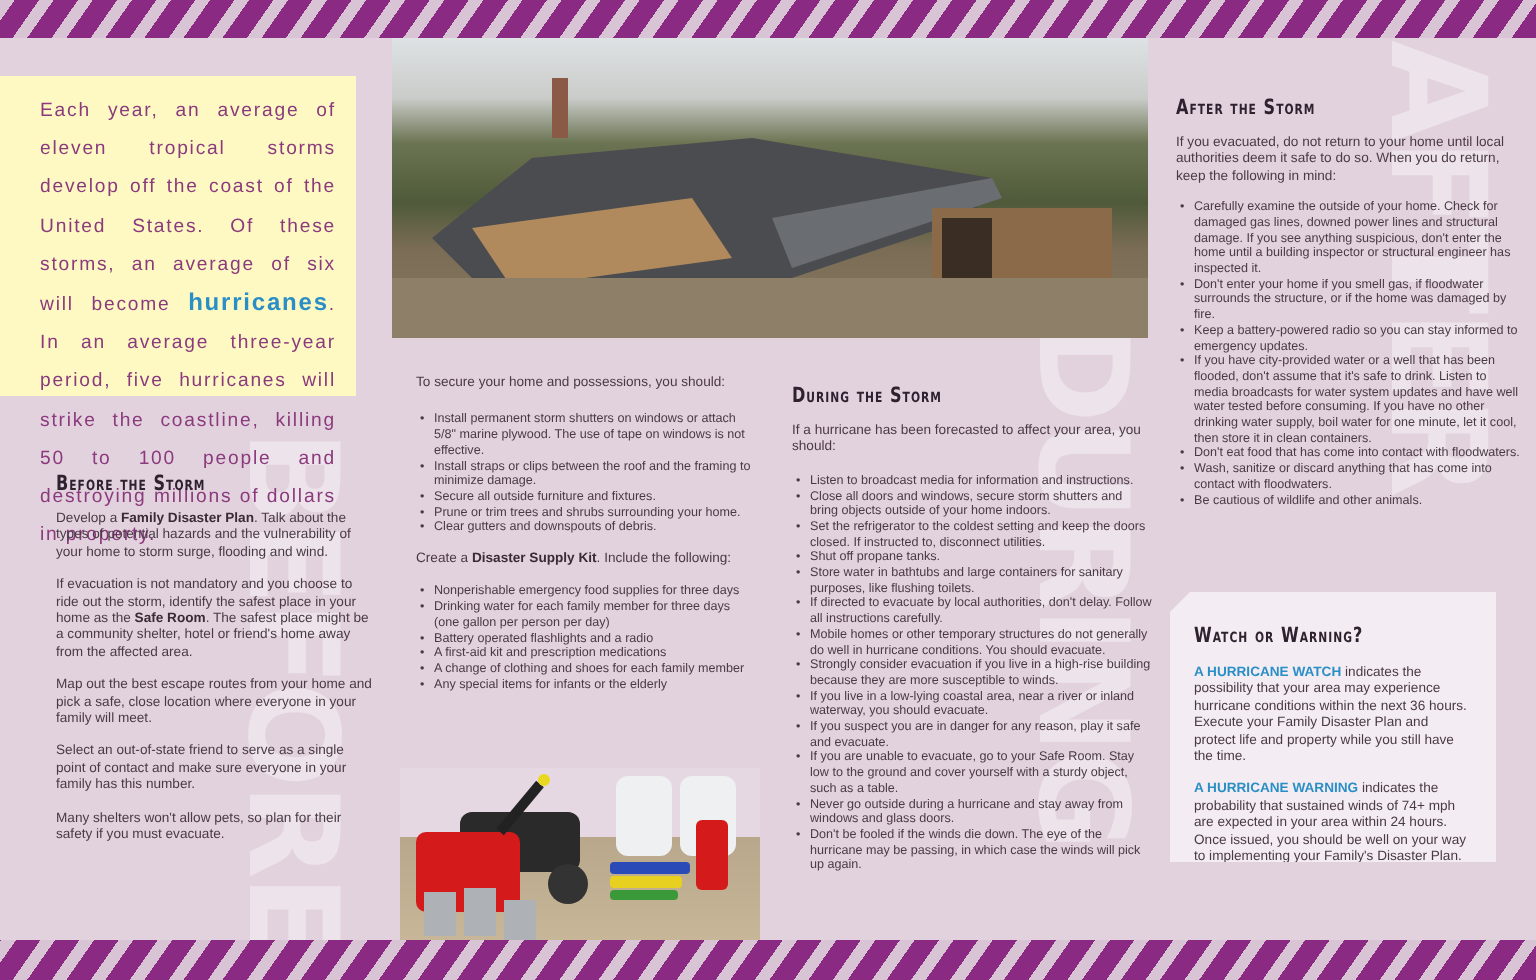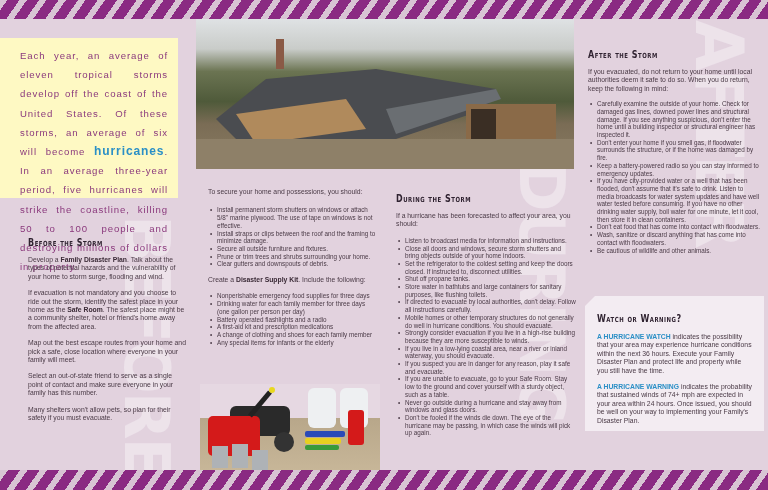--- a/index.html
+++ b/index.html
@@ -16,21 +16,21 @@
 .bigword{position:absolute;color:#efe6ed;font-weight:bold;font-family:"DejaVu Sans",sans-serif;font-size:58px;writing-mode:vertical-rl;letter-spacing:-2px;opacity:.85}
 h2{font-family:"DejaVu Sans Condensed","DejaVu Sans",sans-serif;font-size:10.5px;font-weight:bold;color:#2f2230;letter-spacing:.6px;font-variant:small-caps;transform:scaleX(.85);transform-origin:left}
 .txt{font-size:6.8px;line-height:8.4px;color:#4a3a46}
 .txt b{color:#3a2a36}
 ul{list-style:none}
 ul li{position:relative;padding-left:9px;font-size:6.3px;line-height:7.7px;color:#4a3a46}
 ul li:before{content:"\2022";position:absolute;left:2px;top:0}
 .photo{position:absolute;left:196px;top:19px;width:378px;height:150px;overflow:hidden;
  background:linear-gradient(#dfe2e4 0,#c9ccc9 20%,#6b7452 35%,#4f5a3a 55%,#7a6c55 70%,#8b7d63 100%)}
 .kit{position:absolute;left:200px;top:384px;width:180px;height:86px;background:linear-gradient(#e6d8e2 0,#e6d8e2 40%,#b8a78a 40%,#c7b698 100%);overflow:hidden}
-.watch-box{position:absolute;left:585px;top:296px;width:179px;height:135px;background:#f3ecf2;clip-path:polygon(10px 0,100% 0,100% 100%,0 100%,0 10px)}
+.watch-box{position:absolute;left:585px;top:296px;width:163px;height:135px;background:#f3ecf2;clip-path:polygon(10px 0,100% 0,100% 100%,0 100%,0 10px)}
 .blue{color:#2a8fc6;font-weight:bold}
 </style>
 </head>
 <body>
 
 <div class="stripes top"></div>
 
 <div class="bigword" style="left:110px;top:215px;font-size:62px;height:260px;overflow:hidden">BEFORE</div>
 <div class="bigword" style="left:505px;top:160px;font-size:62px;height:270px;overflow:hidden">DURING</div>
 <div class="bigword" style="left:680px;top:20px;font-size:66px;height:230px;overflow:hidden">AFTER</div>

